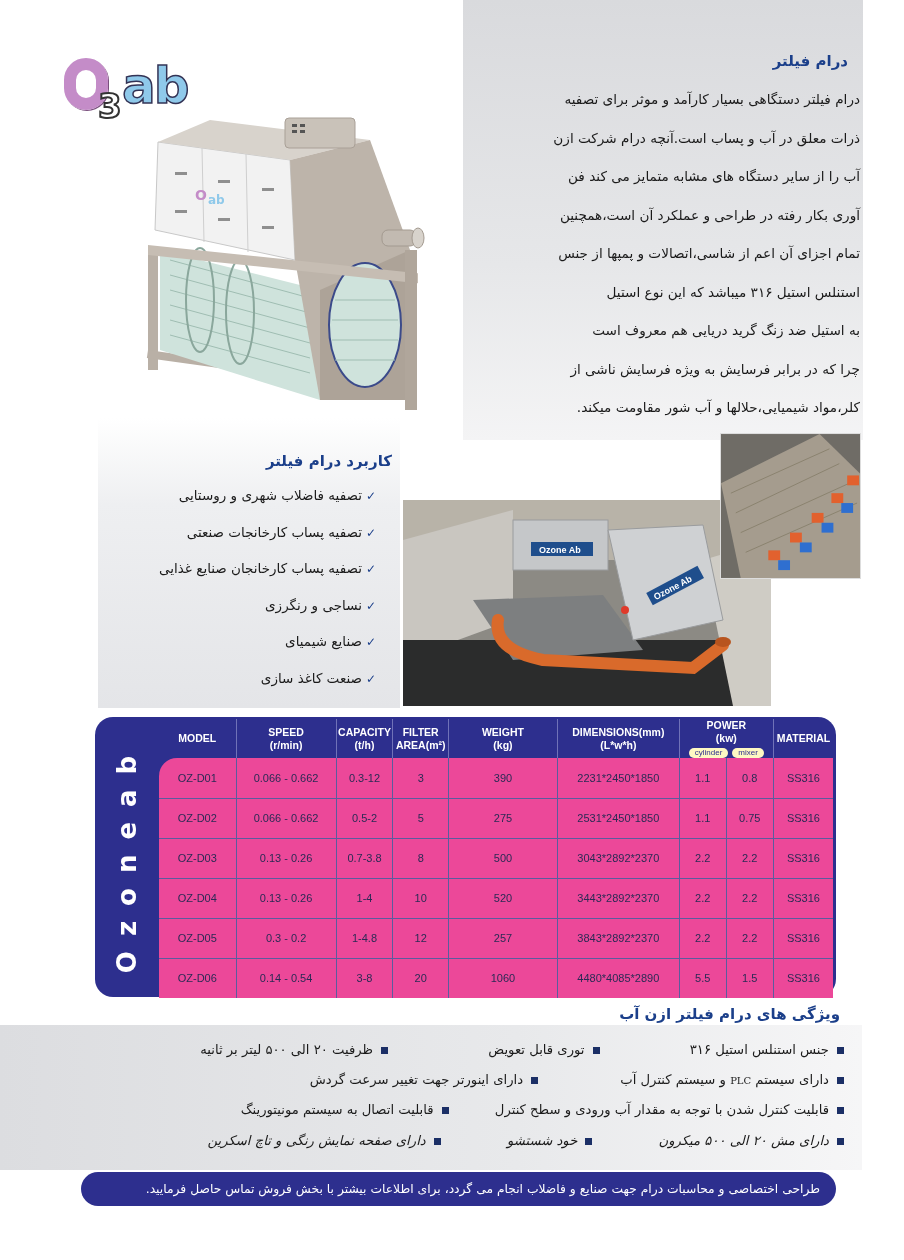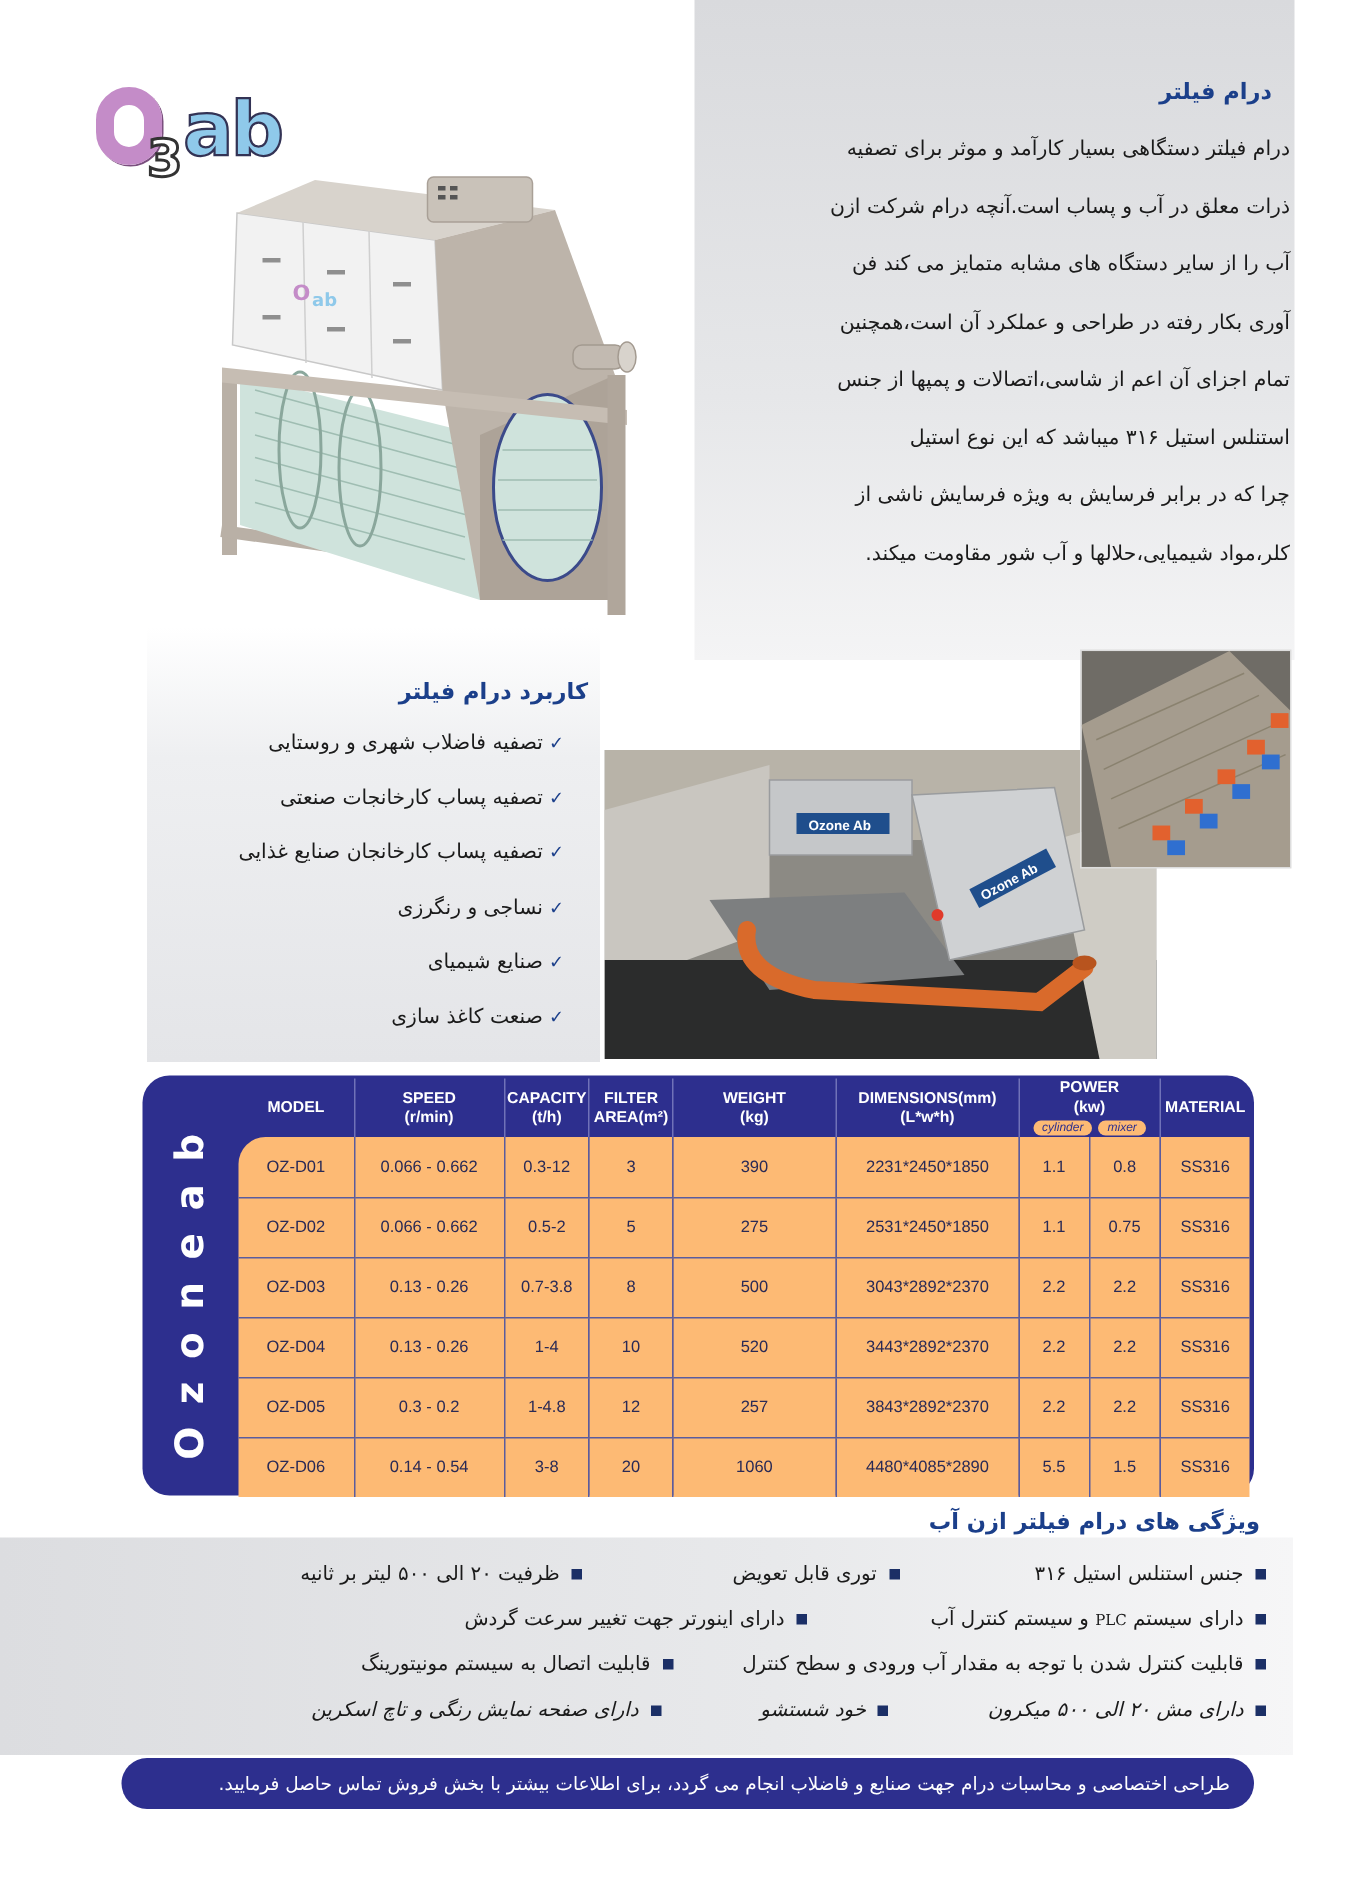--- a/index.html
+++ b/index.html
@@ -79,30 +79,30 @@
   .spec-table {
     position: absolute; left: 159px; top: 719px; width: 674px;
     border-collapse: collapse; font-family: "Liberation Sans", sans-serif;
   }
   .spec-table th {
     height: 37px; color: #fff; font-size: 10.5px; font-weight: bold;
     border-right: 1px solid #7072b8; line-height: 13px; text-align: center; vertical-align: middle;
   }
   .spec-table th:last-child { border-right: none; }
   .spec-table td {
-    height: 40px; background: #fdba74; color: #2a2a55; font-size: 11px; text-align: center;
+    height: 40px; background: #ec4899; color: #2a2a55; font-size: 11px; text-align: center;
     border-right: 1.5px solid #5a5c9e; border-bottom: 1.5px solid #5a5c9e;
   }
   .spec-table td:last-child { border-right: none; }
   .spec-table tr:last-child td { border-bottom: none; }
   .spec-table tbody tr:first-child td:first-child { border-top-left-radius: 18px; }
   .spec-table tbody tr:last-child td:first-child { border-bottom-left-radius: 0; }
   .sub-pill {
-    display: inline-block; background: #fdba74; color: #2d2f8e; font-size: 8px; font-weight: normal;
-    border-radius: 6px; padding: 0 6px; line-height: 10px; margin: 1px 2px 0 2px; font-style: italic;
+    display: inline-block; background: #fef9c3; color: #2d2f8e; font-size: 8px; font-weight: normal;
+    border-radius: 6px; padding: 0 6px; line-height: 10px; margin: 1px 2px 0 2px;
   }
   .power-head { line-height: 12px; margin-left: 30px; }
 
   
   .features-title {
     position: absolute; right: 64px; top: 1005px; direction: rtl;
     font-weight: bold; font-size: 15px; color: #1b3f8a;
   }
   .features-panel {
     position: absolute; left: 0; top: 1025px; width: 862px; height: 145px;
@@ -129,20 +129,21 @@
 
 <div class="intro-panel"></div>
 <div class="intro-title">درام فیلتر</div>
 <div class="intro-body">
   <span>درام فیلتر دستگاهی بسیار کارآمد و موثر برای تصفیه</span>
   <span>ذرات معلق در آب و پساب است.آنچه درام شرکت ازن</span>
   <span>آب را از سایر دستگاه های مشابه متمایز می کند فن</span>
   <span>آوری بکار رفته در طراحی و عملکرد آن است،همچنین</span>
   <span>تمام اجزای آن اعم از شاسی،اتصالات و پمپها از جنس</span>
   <span>استنلس استیل ۳۱۶ میباشد که این نوع استیل</span>
+  <span>به استیل ضد زنگ گرید دریایی هم معروف است</span>
   <span>چرا که در برابر فرسایش به ویژه فرسایش ناشی از</span>
   <span>کلر،مواد شیمیایی،حلالها و آب شور مقاومت میکند.</span>
 </div>
 
 <div class="logo">
   <div class="o"></div>
   <div class="three">3</div>
   <div class="ab">ab</div>
 </div>
 

